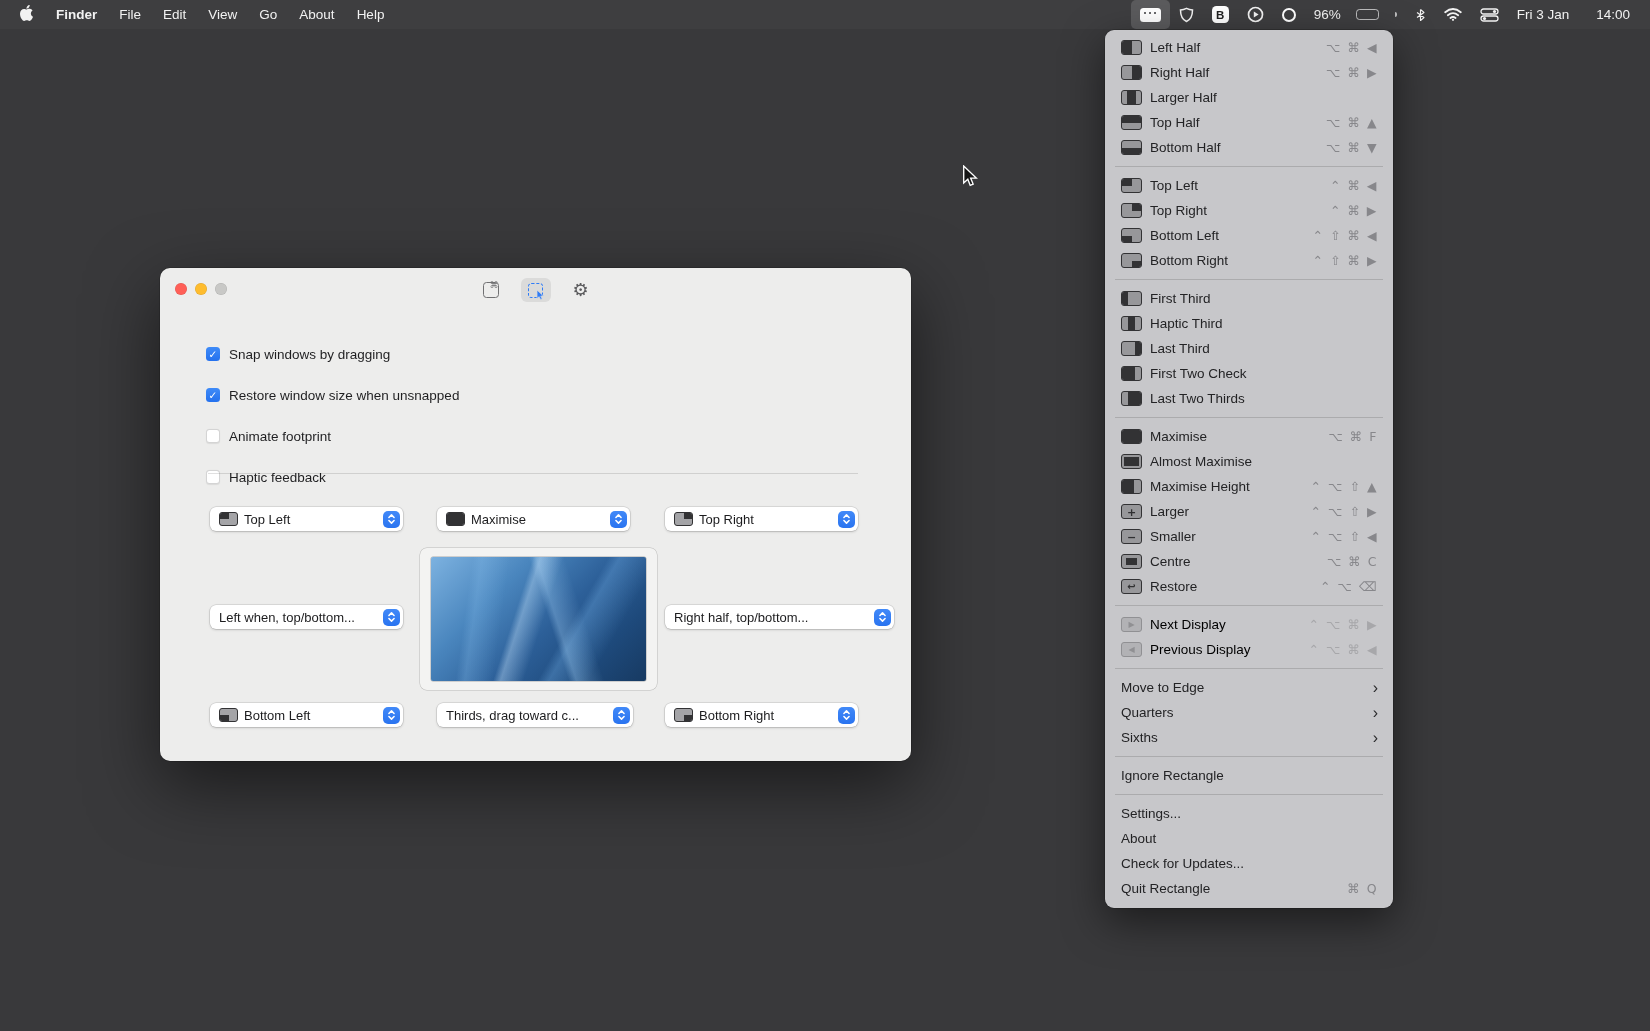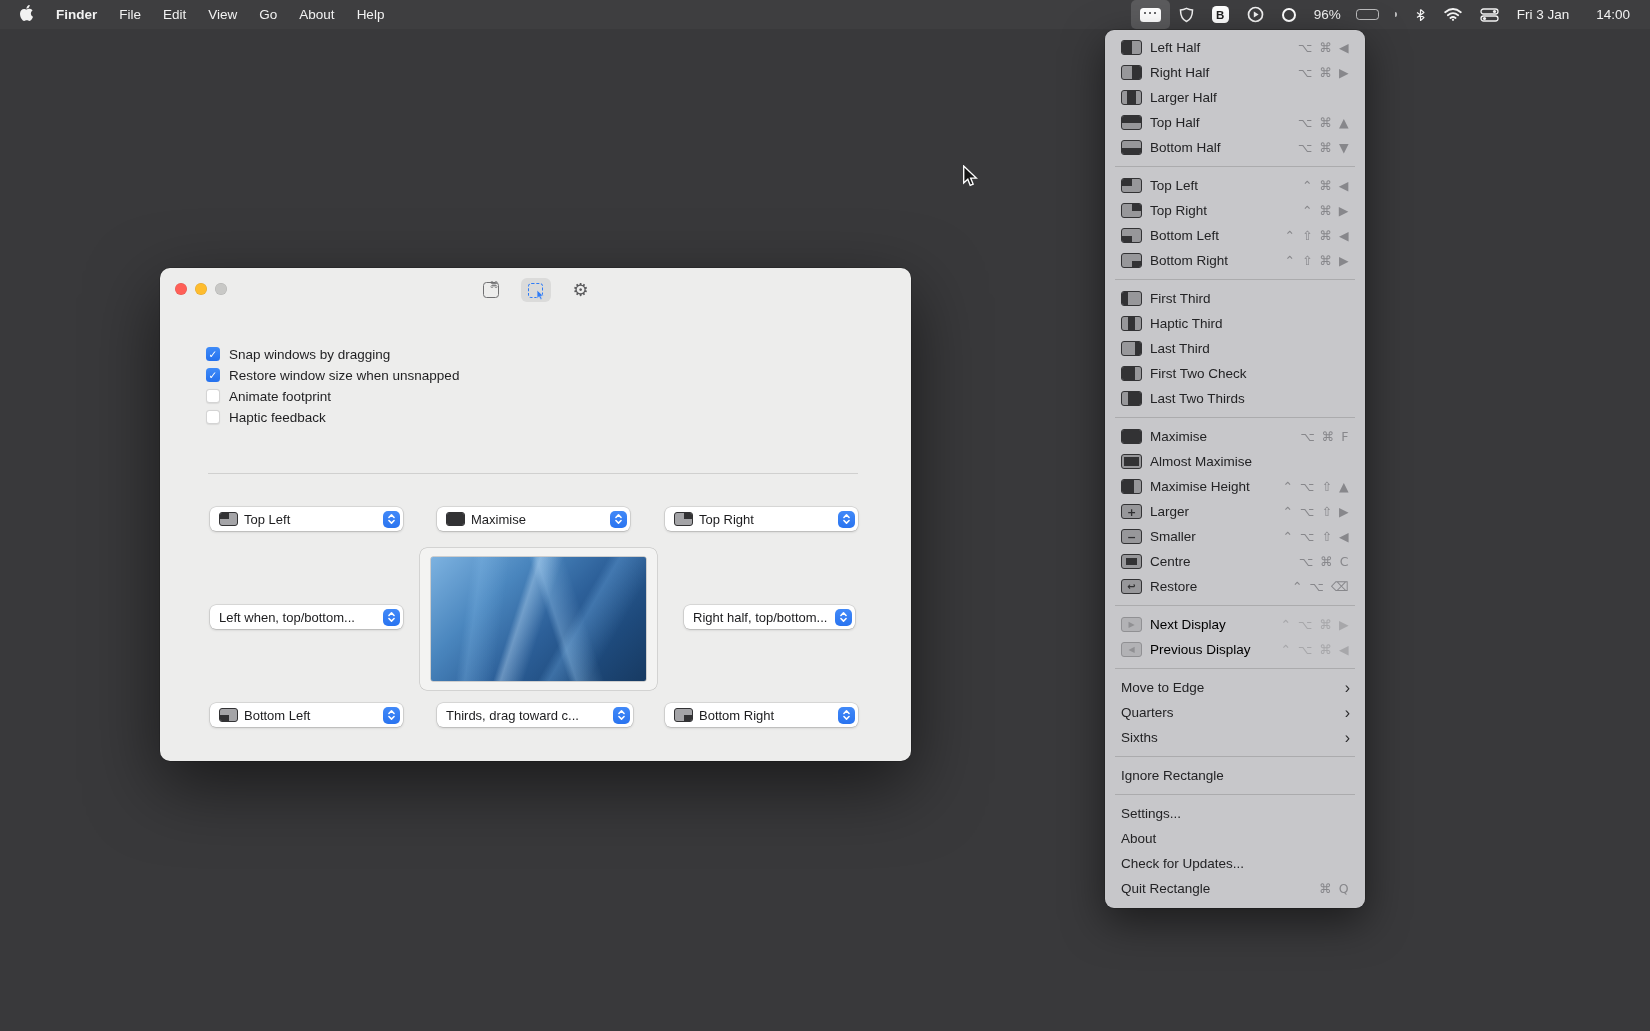--- a/index.html
+++ b/index.html
@@ -36,21 +36,21 @@
 
   .battery{ display:flex; align-items:center; gap:15px; }
   .batt-body{ width:23px; height:11.5px; border:1px solid rgba(255,255,255,.65); border-radius:3.5px; padding:1.5px; }
   .batt-fill{ width:88%; height:100%; background:#f2c324; border-radius:1.5px; }
   .batt-nub{ width:2px; height:4.5px; background:rgba(255,255,255,.65); border-radius:0 2px 2px 0; margin-left:1px; }
 
   .ring-glyph{ width:14px; height:14px; border:2.3px solid #fff; border-radius:50%; }
 
   
   .menu{
-    position:absolute; left:1105px; top:30px; width:260px; height:878px;
+    position:absolute; left:1105px; top:30px; width:288px; height:878px;
     background:rgba(202,202,205,.98); border-radius:9px;
     box-shadow:0 14px 40px rgba(0,0,0,.5), 0 0 0 .5px rgba(0,0,0,.28);
     padding:5px 0 7px; font-size:13.5px; color:#232325;
   }
   .mi{ height:25px; display:flex; align-items:center; padding:0 15px 0 16px; }
   .mi-label{ flex:1; white-space:nowrap; }
   .mi-short{ color:#87878b; font-size:12.5px; letter-spacing:1.5px; white-space:nowrap; }
   .mi-chevron{ color:#2c2c2e; font-size:16px; line-height:1; }
   .mi[data-disabled="true"] .mi-label{ color:#000000; }
   .mi[data-disabled="true"] .mi-short{ color:#a7a7aa; }
@@ -108,21 +108,21 @@
   .toolbar-tabs{ display:flex; align-items:center; gap:15px; margin-top:2px; }
   .tab{ display:flex; align-items:center; justify-content:center; width:30px; height:24px; border-radius:6px; }
   .tab.selected{ background:#dbdbda; }
   .square-cmd{ width:16px; height:16px; border:1.6px solid #707072; border-radius:3.5px; position:relative; }
   .square-cmd::after{ content:"⌘"; position:absolute; top:-3px; right:-1px; font-size:9px;
     color:#707072; font-family:"DejaVu Sans",sans-serif; }
   .dash-square{ width:15px; height:15px; border:1.6px dashed #2f7cf7; border-radius:3.5px; position:relative; }
   .dash-square svg{ position:absolute; right:-4px; bottom:-4px; }
   .gear{ font-size:18px; color:#5a5a5c; line-height:1; }
 
-  .checks{ position:absolute; left:46px; top:79px; display:flex; flex-direction:column; gap:7px; }
+  .checks{ position:absolute; left:46px; top:79px; display:flex; flex-direction:column; gap:27px; }
   .check-row{ display:flex; align-items:center; height:14px; }
   .cb{ width:14px; height:14px; border-radius:3.5px; position:relative; flex:none; }
   .cb[data-checked="true"]{ background:linear-gradient(#3f8bf8,#2471ee); }
   .cb[data-checked="true"]::after{ content:"✓"; position:absolute; left:0; right:0; top:0.5px;
     text-align:center; color:#fff; font-size:10.5px; font-weight:700;
     font-family:"DejaVu Sans",sans-serif; }
   .cb[data-checked="false"]{ background:#fff; box-shadow:inset 0 0 0 1px rgba(0,0,0,.17), 0 .5px 1px rgba(0,0,0,.08); }
   .check-label{ margin-left:9px; font-size:13.5px; color:#1f1f21; }
 
   .divider-h{ position:absolute; left:48px; width:650px; top:205px; height:1px; background:rgba(0,0,0,.12); }
@@ -484,21 +484,21 @@
 
   <div class="popup" style="left:50px; top:337px; width:193px;">
     <span class="lbl">Left when, top/bottom...</span>
     <span class="stepper">
       <svg width="9" height="12" viewBox="0 0 10 14" fill="none" stroke="#fff" stroke-width="1.8" stroke-linecap="round" stroke-linejoin="round">
           <path d="M2 5.2 L5 2.2 L8 5.2"></path>
           <path d="M2 8.8 L5 11.8 L8 8.8"></path>
         </svg>
     </span>
   </div>
-  <div class="popup" style="left:505px; top:337px; width:171px;margin-left:19px;">
+  <div class="popup" style="left:505px; top:337px; width:229px;">
     <span class="lbl">Right half, top/bottom...</span>
     <span class="stepper">
       <svg width="9" height="12" viewBox="0 0 10 14" fill="none" stroke="#fff" stroke-width="1.8" stroke-linecap="round" stroke-linejoin="round">
           <path d="M2 5.2 L5 2.2 L8 5.2"></path>
           <path d="M2 8.8 L5 11.8 L8 8.8"></path>
         </svg>
     </span>
   </div>
 
   <div class="popup" style="left:50px; top:435px; width:193px;">

